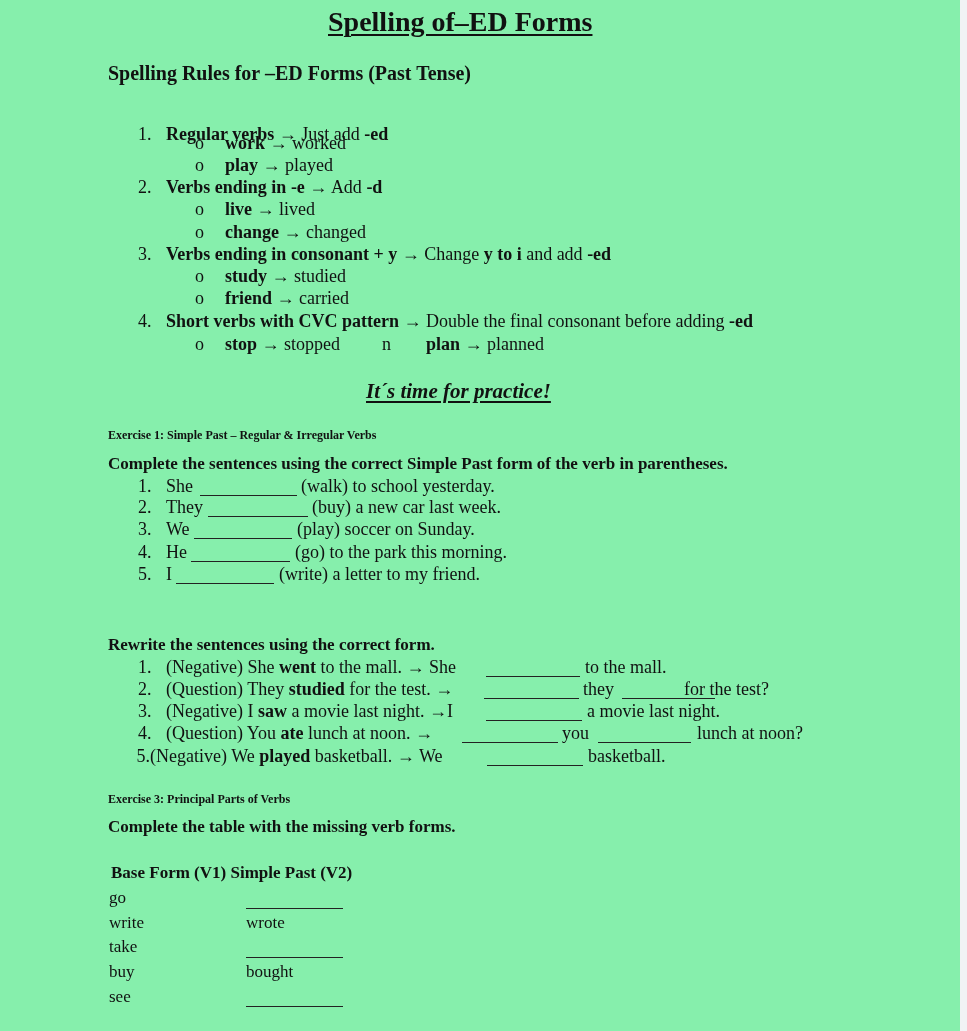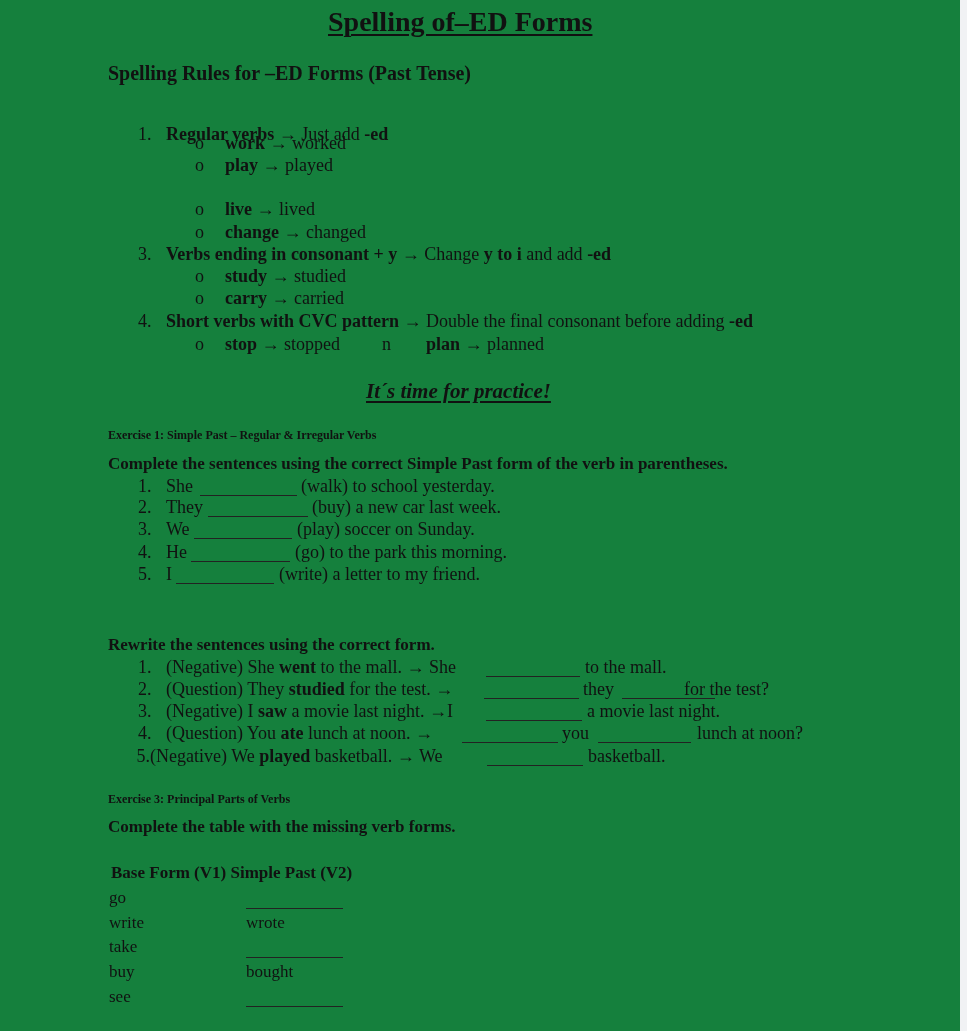--- a/index.html
+++ b/index.html
@@ -2,21 +2,21 @@
 <html><head>
   <meta charset="utf-8">
   <style>
     html, body { margin: 0; padding: 0; }
     body {
       width: 967px; height: 1031px; overflow: hidden;
       background: #ffffff; position: relative;
       font-family: "Liberation Serif", "DejaVu Serif", serif;
       color: #111111;
     }
-    .page { position: absolute; left: 0; top: 0; width: 960px; height: 1031px; background: #15803d; }
+    .page { position: absolute; left: 0; top: 0; width: 960px; height: 1031px; background: #86efac; }
     .gutter { position: absolute; left: 960px; top: 0; width: 7px; height: 1031px; background: #f1f2f4; }
     .abs { position: absolute; white-space: nowrap; }
     .title { font-size: 28px; font-weight: bold; text-decoration: underline; text-decoration-thickness: 2px; text-underline-offset: 3px; }
     .h2 { font-size: 20px; font-weight: bold; }
     .h3 { font-size: 12px; font-weight: bold; }
     .sub { font-size: 17px; font-weight: bold; }
     .t { font-size: 18px; }
     .b { font-weight: bold; }
     .practice { font-size: 21px; font-weight: bold; font-style: italic; text-decoration: underline; text-underline-offset: 3px; }
     .num { display: inline-block; width: 28px; }
@@ -37,35 +37,38 @@
   <div class="abs t" style="left:138px; top:124px;">
     <span class="num">1.</span><span class="b">Regular verbs</span><span> → </span><span>Just add </span><span class="b">-ed</span>
   </div>
   <div class="abs t" style="left:195px; top:133px;">
     <span class="bul">o</span><span class="b">work</span><span> → </span><span>worked</span>
   </div>
   <div class="abs t" style="left:195px; top:155px;">
     <span class="bul">o</span><span class="b">play</span><span> → </span><span>played</span>
   </div>
 
+  <div class="abs t" style="left:138px; top:177px;">
+    <span class="num">2.</span><span class="b">Verbs ending in -e</span><span> → </span><span>Add </span><span class="b">-d</span>
+  </div>
   <div class="abs t" style="left:195px; top:199px;">
     <span class="bul">o</span><span class="b">live</span><span> → </span><span>lived</span>
   </div>
   <div class="abs t" style="left:195px; top:222px;">
     <span class="bul">o</span><span class="b">change</span><span> → </span><span>changed</span>
   </div>
 
   <div class="abs t" style="left:138px; top:244px;">
     <span class="num">3.</span><span class="b">Verbs ending in consonant + y</span><span> → </span><span>Change </span><span class="b">y to i</span><span> and add </span><span class="b">-ed</span>
   </div>
   <div class="abs t" style="left:195px; top:266px;">
     <span class="bul">o</span><span class="b">study</span><span> → </span><span>studied</span>
   </div>
   <div class="abs t" style="left:195px; top:288px;">
-    <span class="bul">o</span><span class="b">carry</span><span> → </span><span>carried</span>
+    <span class="bul">o</span><span class="b">friend</span><span> → </span><span>carried</span>
   </div>
 
   <div class="abs t" style="left:138px; top:311px;">
     <span class="num">4.</span><span class="b">Short verbs with CVC pattern</span><span> → </span><span>Double the final consonant before adding </span><span class="b">-ed</span>
   </div>
   <div class="abs t" style="left:195px; top:334px;">
     <span class="bul">o</span><span class="b">stop</span><span> → </span><span>stopped</span>
   </div>
   <div class="abs t" style="left:382px; top:334px;">n</div>
   <div class="abs t" style="left:426px; top:334px;">

